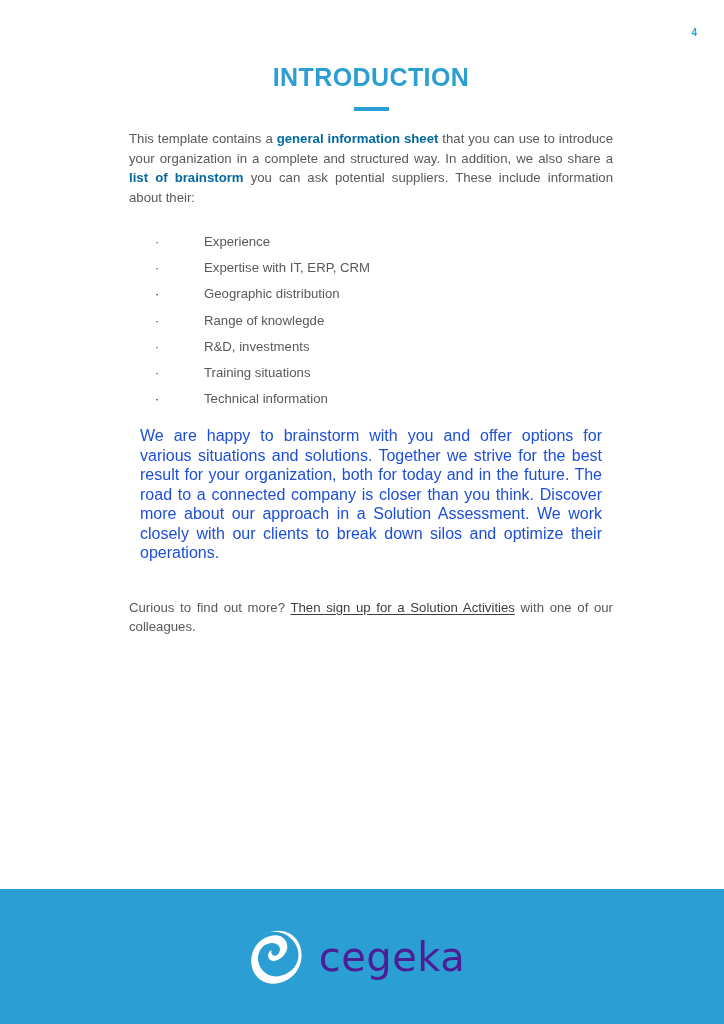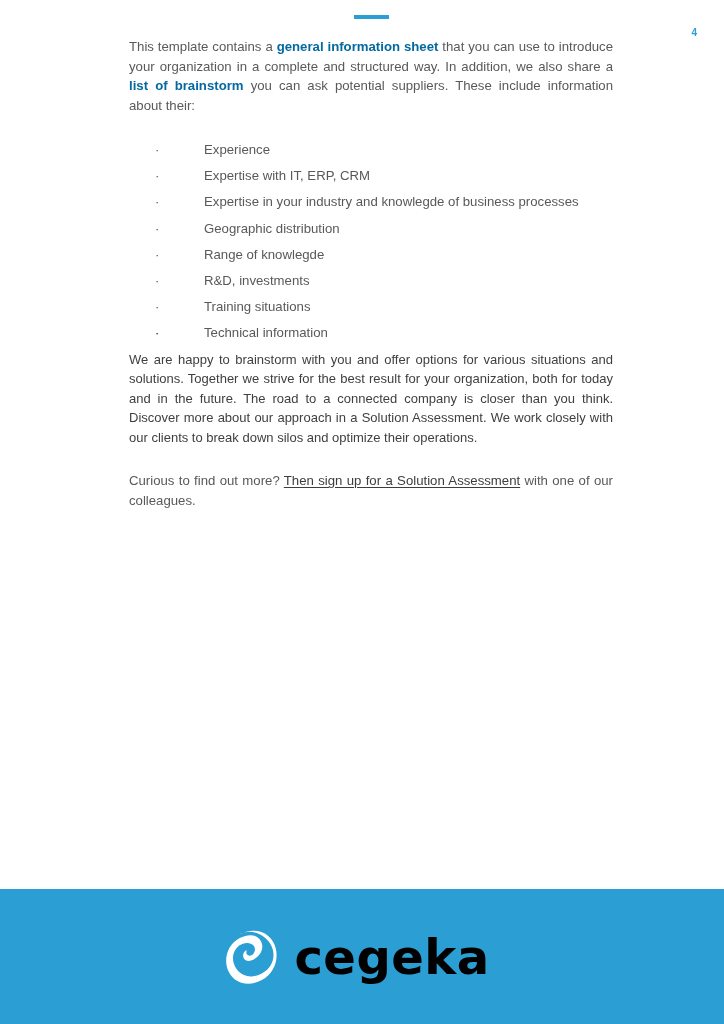--- a/index.html
+++ b/index.html
@@ -108,26 +108,26 @@
     padding-top: 31px;
     color: #2b9ed4;
     font-size: 16.5px;
     font-weight: bold;
     letter-spacing: 0.1px;
     line-height: 20px;
     font-family: "Liberation Sans Narrow", "Liberation Sans", sans-serif;
   }
 
   .next-step-paragraph {
-    margin: 0;
+    margin: 11px;
     padding-top: 3px;
-    font-size: 13px;
+    font-size: 16px;
     line-height: 19.5px;
     text-align: justify;
-    color: #404040;
+    color: #1d4ed8;
   }
 
   .closing-paragraph {
     margin: 0;
     padding-top: 24px;
     font-size: 13.2px;
     line-height: 19.5px;
     text-align: justify;
     color: #58595b;
   }
@@ -154,56 +154,56 @@
     align-items: center;
     transform: translateX(-6px);
   }
   .logo-mark {
     width: 58px;
     height: 56px;
     display: block;
     margin-right: 14px;
   }
   .logo-word {
-    color: #000000;
-    font-size: 48px;
+    color: #4c1d95;
+    font-size: 40px;
     line-height: 40px;
     letter-spacing: 0.5px;
-    font-weight: bold;
+    font-weight: normal;
     font-family: "DejaVu Sans", sans-serif;
   }
 </style>
 </head>
 <body>
 
 <div class="page">
 
   <div class="page-number">4</div>
 
   <div class="content">
 
+    <h1 class="doc-title">INTRODUCTION</h1>
 
     <hr class="title-rule">
 
     <p class="intro-paragraph">
       <span>This template contains a </span><b>general information sheet</b><span> that you can use to introduce your organization in a complete and structured way. In addition, we also share a </span><b>list of brainstorm</b><span> you can ask potential suppliers. These include information about their:</span>
     </p>
 
     <ul class="bullet-list">
       <li>
         <span class="bullet-dot">·</span>
         <span>Experience</span>
       </li>
       <li>
         <span class="bullet-dot">·</span>
         <span>Expertise with IT, ERP, CRM</span>
       </li>
       <li>
         <span class="bullet-dot">·</span>
-        <span>Expertise in your industry and knowlegde of business processes</span>
       </li>
       <li>
         <span class="bullet-dot">·</span>
         <span>Geographic distribution</span>
       </li>
       <li>
         <span class="bullet-dot">·</span>
         <span>Range of knowlegde</span>
       </li>
       <li>
@@ -220,21 +220,21 @@
       <li>
         <span class="bullet-dot">·</span>
         <span>Technical information</span>
       </li>
     </ul>
 
 
     <p class="next-step-paragraph">We are happy to brainstorm with you and offer options for various situations and solutions. Together we strive for the best result for your organization, both for today and in the future. The road to a connected company is closer than you think. Discover more about our approach in a Solution Assessment. We work closely with our clients to break down silos and optimize their operations.</p>
 
     <p class="closing-paragraph">
-      <span>Curious to find out more? </span><a class="cta-link" href="#">Then sign up for a Solution Assessment</a><span> with one of our colleagues.</span>
+      <span>Curious to find out more? </span><a class="cta-link" href="#">Then sign up for a Solution Activities</a><span> with one of our colleagues.</span>
     </p>
 
   </div>
 
   <div class="footer">
     <div class="logo">
       <svg class="logo-mark" viewBox="0 0 100 96" aria-hidden="true">
         <g transform="rotate(-28 50 48)">
           <path fill="#ffffff" d="
             M50 4

